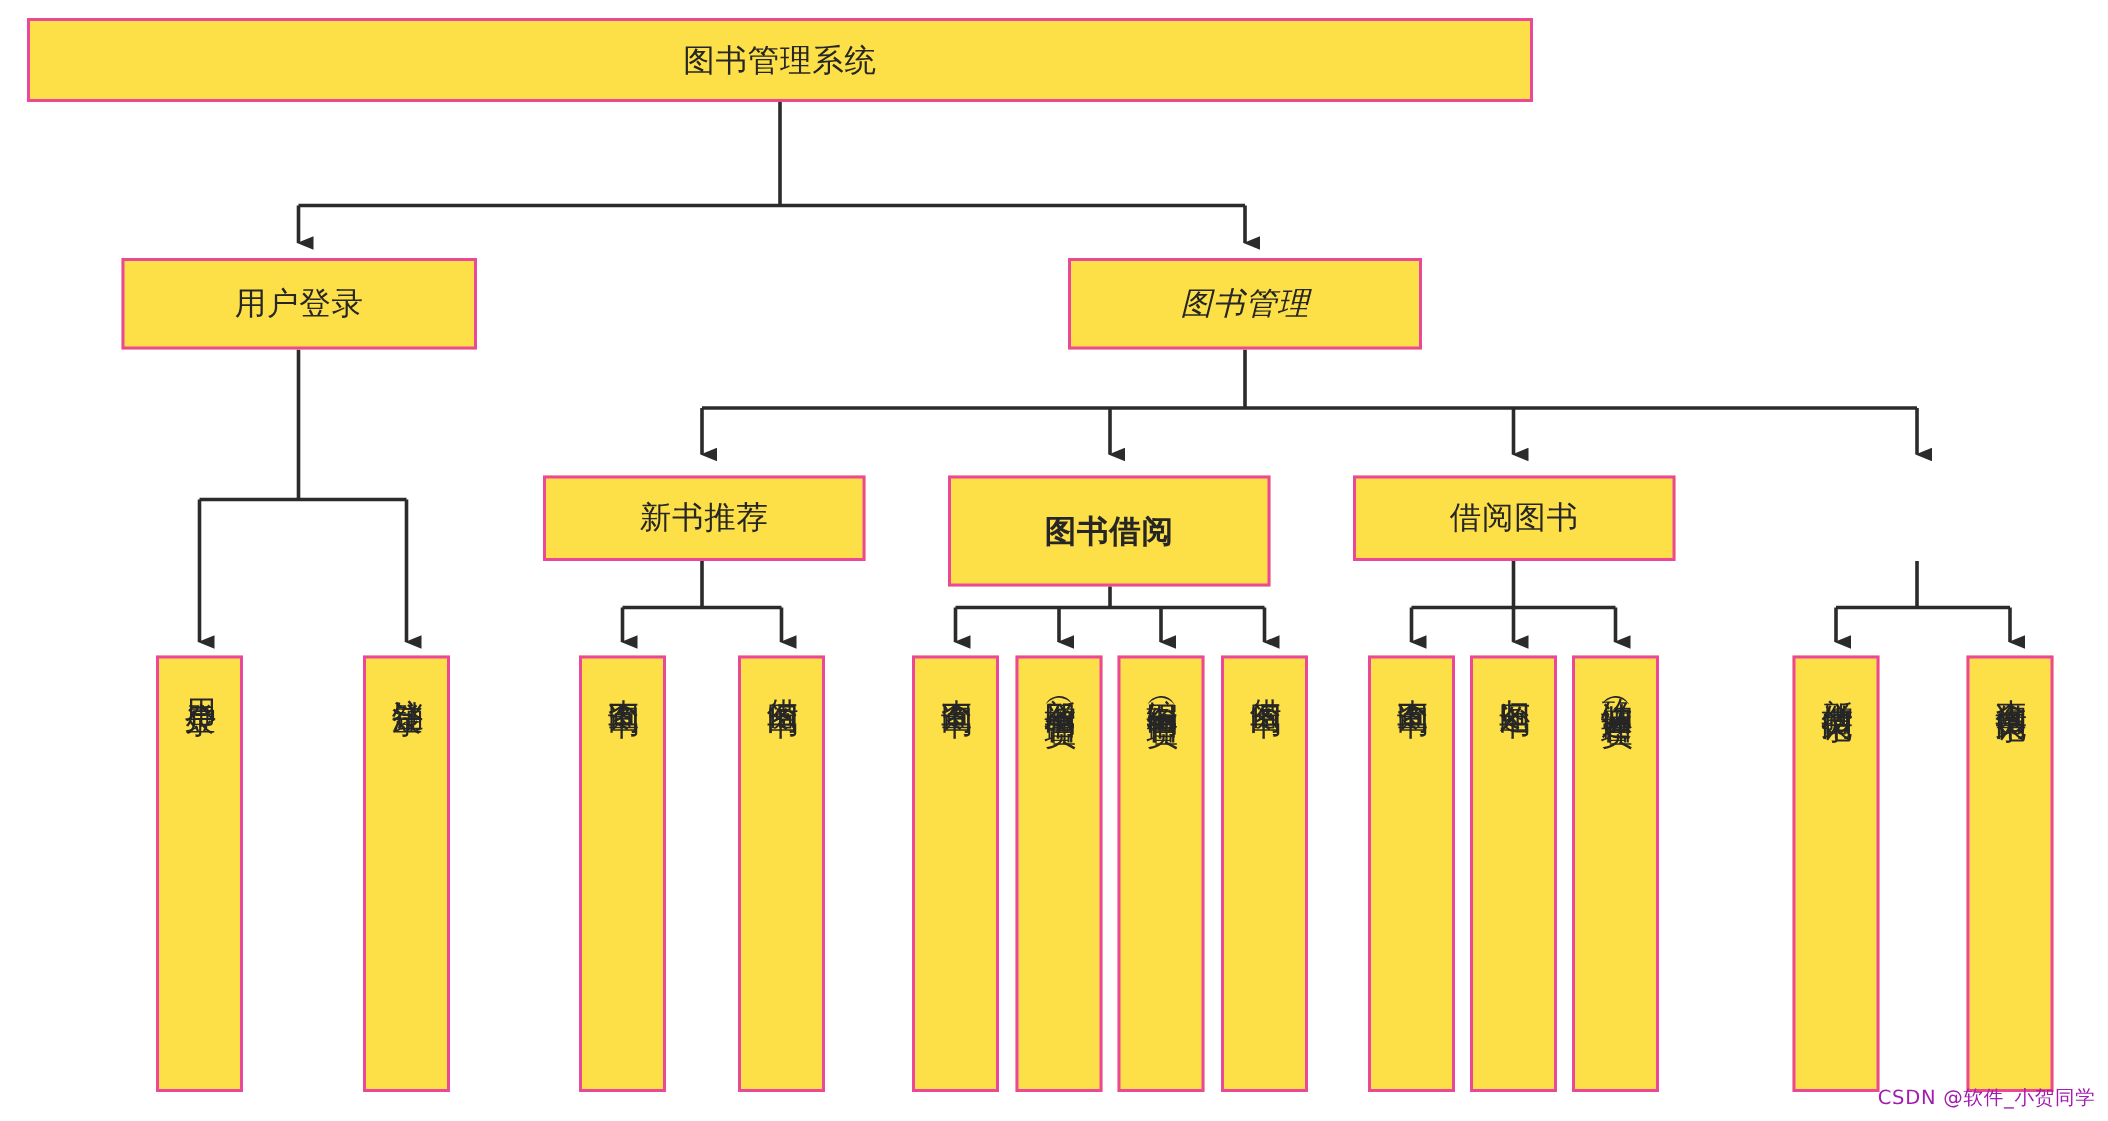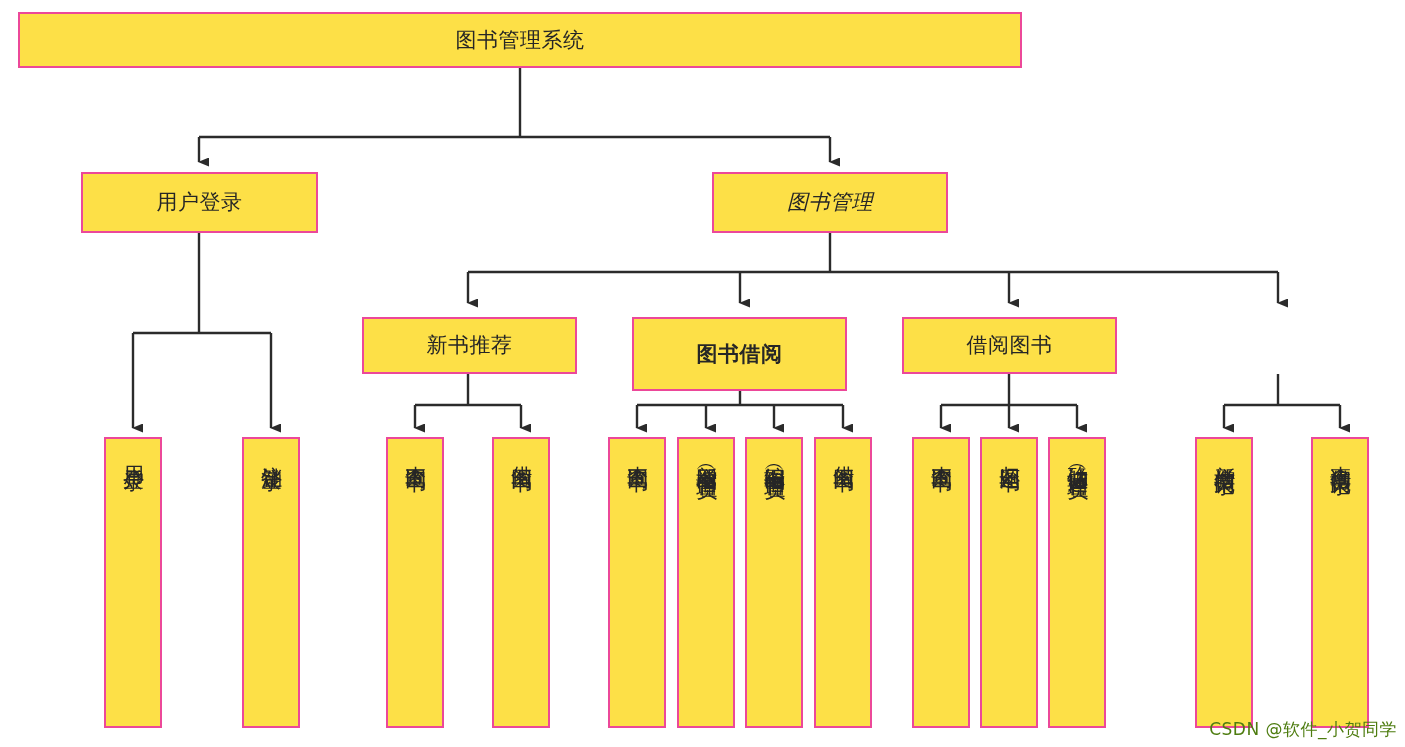--- a/index.html
+++ b/index.html
@@ -58,22 +58,22 @@
   }
   .leaf-box {
     align-items: flex-start;
     justify-content: center;
     padding-top: 10px;
   }
   .watermark {
     position: absolute;
     right: 8px;
     bottom: 6px;
-    font-size: 17px;
-    color: #4d7c0f;
+    font-size: 13px;
+    color: #a21caf;
     white-space: nowrap;
     pointer-events: none;
     letter-spacing: 0.5px;
   }
 </style>
 </head>
 <body>
 
 <div id="diagram-root">
 

